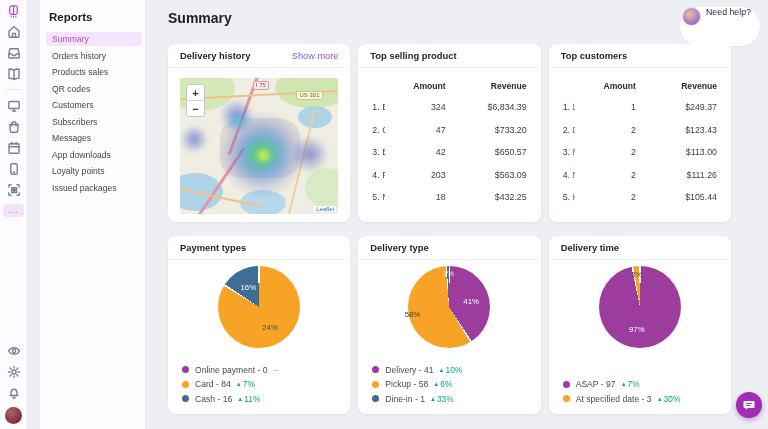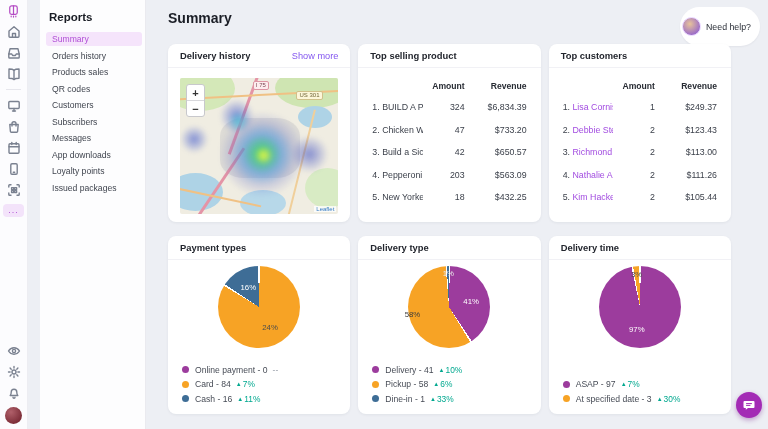--- a/index.html
+++ b/index.html
@@ -17,21 +17,21 @@
 
   
   .sidebar{position:absolute;left:40px;top:0;bottom:0;width:105px;background:#fdfdfe;border-right:1px solid #eaeaef;z-index:4;}
   .sidebar .sb-title{font-size:11.5px;font-weight:bold;color:#191c24;margin:11px 0 9px 9px;}
   .sb-item{font-size:8.6px;color:#40454f;height:14px;line-height:14px;padding-left:6px;margin:0 3px 2.5px 6px;border-radius:3px;cursor:pointer;white-space:nowrap;}
   .sb-item.active{background:#f5e4fb;color:#b14fd6;}
 
   
   .main{position:absolute;left:134px;right:0;top:0;bottom:0;}
   .page-title{position:absolute;left:34px;top:10px;font-size:14px;font-weight:bold;color:#1b1e26;}
-  .help-pill{position:absolute;right:8px;top:7px;background:#fff;border-radius:999px;height:39px;display:flex;align-items:center;padding:0 9px 0 2px;box-shadow:0 1px 2px rgba(20,20,40,.05);cursor:pointer;}
+  .help-pill{position:absolute;right:8px;top:7px;background:#fff;border-radius:999px;height:39px;display:flex;padding:0 9px 0 2px;box-shadow:0 1px 2px rgba(20,20,40,.05);cursor:pointer;}
   .help-pill .hp-av{width:17px;height:17px;border-radius:50%;background:radial-gradient(circle at 40% 35%,#e8c39a,#9a6bc9 75%);border:1.5px solid #e9d5ff;margin-right:5px;}
   .help-pill .hp-txt{font-size:8.8px;color:#2a2e37;}
 
   .content{position:absolute;left:34px;right:37px;top:44px;display:grid;grid-template-columns:repeat(3,1fr);grid-auto-rows:178px;gap:14px 8px;}
   .card{background:#fff;border-radius:8px;box-shadow:0 1px 3px rgba(25,30,50,.06);position:relative;overflow:hidden;}
   .card-head{height:23px;display:flex;align-items:center;justify-content:space-between;padding:0 12px;border-bottom:1px solid #f1f1f5;}
   .card-title{font-size:9.4px;font-weight:bold;color:#23262e;}
   .link{font-size:9.2px;color:#8457f0;cursor:pointer;}
 
   
@@ -49,21 +49,21 @@
       radial-gradient(circle 18px at 9% 45%, rgba(72,95,205,.65), rgba(72,95,205,0) 78%),
       radial-gradient(circle 24px at 82% 56%, rgba(66,82,195,.6), rgba(66,82,195,0) 78%);}
   .zoom-ctrl{position:absolute;left:6px;top:6px;width:17px;background:#fff;border:1px solid #c8c8cc;border-radius:3px;overflow:hidden;z-index:3;}
   .zoom-btn{height:15px;display:flex;align-items:center;justify-content:center;font-size:11px;font-weight:bold;color:#333;cursor:pointer;}
   .zoom-btn+.zoom-btn{border-top:1px solid #d8d8dc;}
   .road-badge{position:absolute;font-size:6px;line-height:7px;padding:0 2px;border-radius:2px;z-index:2;}
   .leaflet-attr{position:absolute;right:2px;bottom:2px;font-size:6px;color:#337ac2;background:rgba(255,255,255,.75);padding:0 2px;z-index:2;}
 
   
   .tbl{padding:10px 14px 0;}
-  .tbl-row{display:grid;grid-template-columns:1fr 42px 62px;column-gap:0;align-items:center;height:22.5px;font-size:8.8px;color:#3c414b;}
+  .tbl-row{display:grid;grid-template-columns:1fr 42px 62px;column-gap:19px;align-items:center;height:22.5px;font-size:8.8px;color:#3c414b;}
   .tbl-row.head{height:16px;margin-bottom:2px;font-weight:bold;color:#272b33;font-size:8.6px;}
   .tbl-row .c-name{white-space:nowrap;overflow:hidden;}
   .tbl-row .c-num{text-align:right;}
   .cust .c-name b{color:#a24ce0;font-weight:normal;}
   .rank{color:#3c414b;}
 
   
   .pie-wrap{position:absolute;left:0;right:0;top:30px;display:flex;justify-content:center;}
   .pie{position:relative;width:82px;height:82px;border-radius:50%;}
   .pie-label{position:absolute;transform:translate(-50%,-50%);font-size:7.8px;font-weight:500;}

